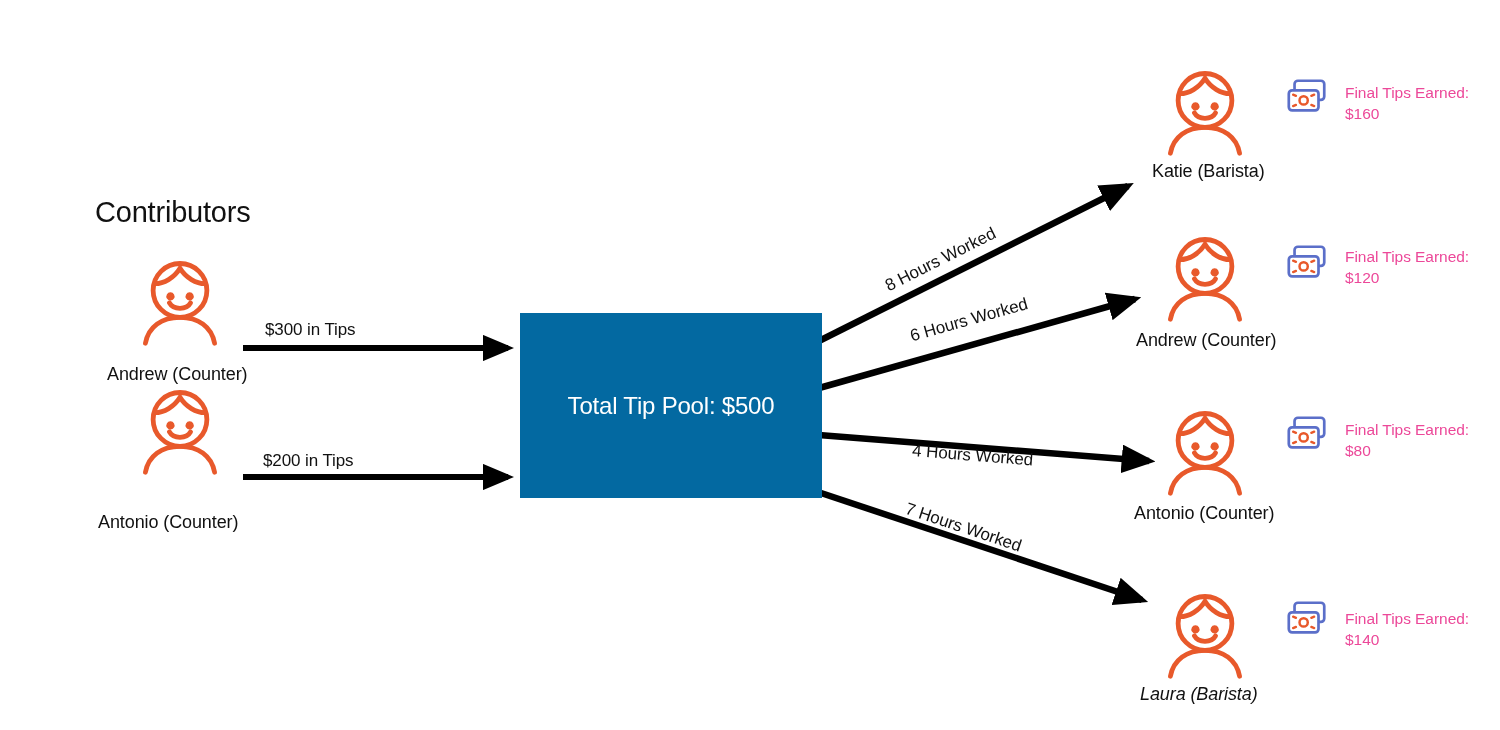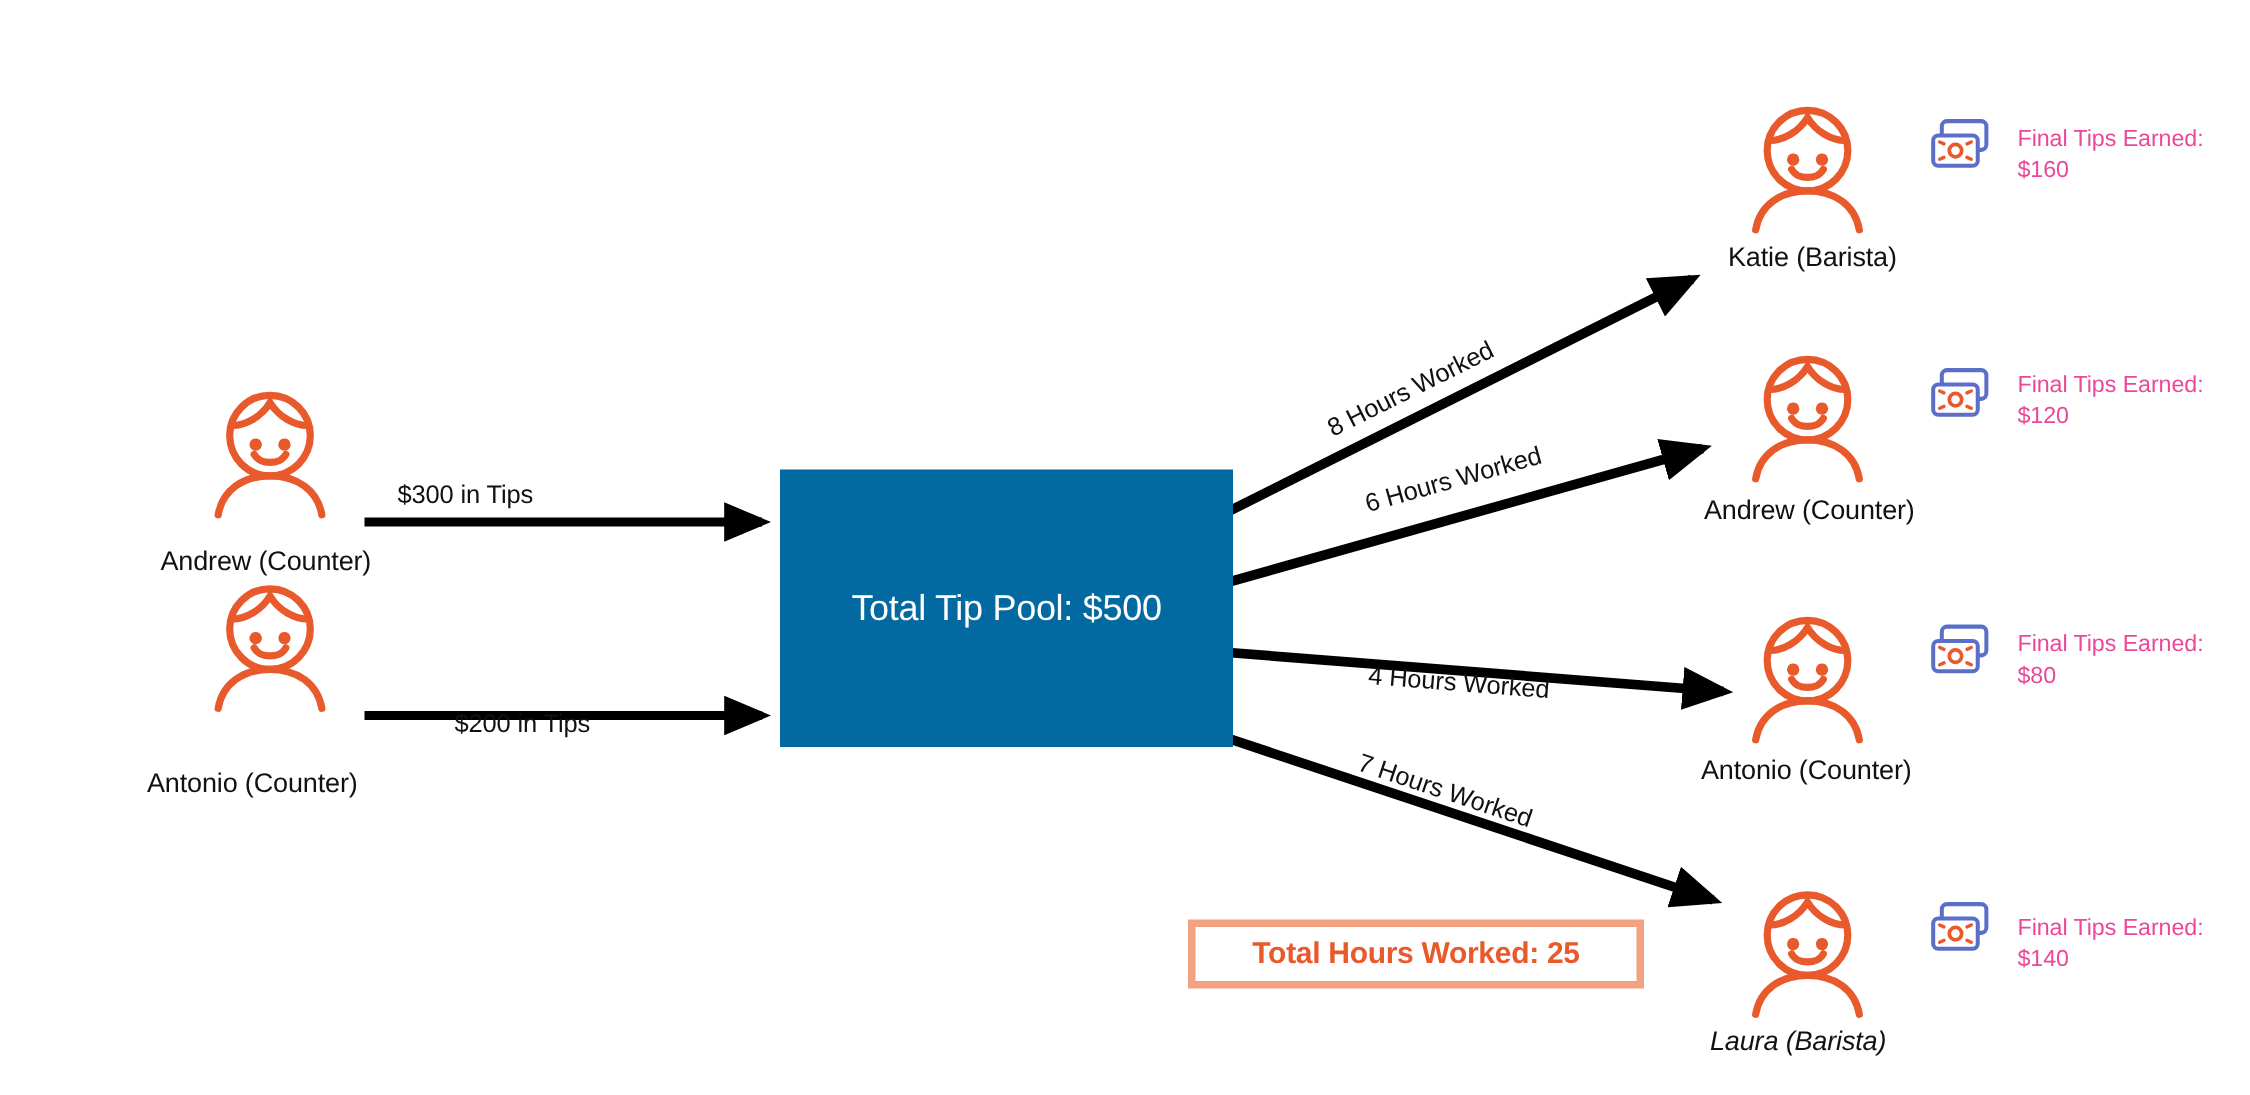--- a/index.html
+++ b/index.html
@@ -123,20 +123,21 @@
     white-space: nowrap;
     transform-origin: left top;
     letter-spacing: -0.1px;
   }
 </style>
 </head>
 <body>
 
 <div id="canvas">
 
+  <div class="section-heading abs" style="left:95px; top:196px;">Contributors</div>
 
 
   <svg id="arrow-layer" viewBox="0 0 1500 730" xmlns="http://www.w3.org/2000/svg">
     <defs>
       <marker id="ahead" markerWidth="5.2" markerHeight="4.4" refX="4.2" refY="2.2" orient="auto" markerUnits="strokeWidth">
         <path d="M0,0 L5.2,2.2 L0,4.4 z" fill="#000000"></path>
       </marker>
     </defs>
 
     <line x1="243" y1="348" x2="508" y2="348" stroke="#000000" stroke-width="6" marker-end="url(#ahead)"></line>
@@ -145,23 +146,20 @@
     <line x1="803" y1="349" x2="1128" y2="186" stroke="#000000" stroke-width="6.5" marker-end="url(#ahead)"></line>
     <line x1="805" y1="392" x2="1135" y2="299" stroke="#000000" stroke-width="6.5" marker-end="url(#ahead)"></line>
     <line x1="806" y1="434" x2="1149" y2="461" stroke="#000000" stroke-width="6.5" marker-end="url(#ahead)"></line>
     <line x1="800" y1="486" x2="1142" y2="600" stroke="#000000" stroke-width="6.5" marker-end="url(#ahead)"></line>
   </svg>
 
   <div id="pool-box">
     <span class="pool-label">Total Tip Pool: $500</span>
   </div>
 
-  <div id="total-hours-box">
-    <span class="th-label">Total Hours Worked: 25</span>
-  </div>
 
   <div class="person" style="left:132px; top:252px;">
     <svg viewBox="0 0 100 100" xmlns="http://www.w3.org/2000/svg">
       <g fill="none" stroke="#E8592B" stroke-width="5" stroke-linecap="round">
         <circle cx="50" cy="40" r="28"></circle>
         <path d="M24 33 C33 33 44 27 50 17 C56 27 67 33 76 33" stroke-width="5"></path>
         <path d="M40 44.5 a1.8 1.8 0 1 0 0.1 0" stroke-width="5"></path>
         <path d="M60 44.5 a1.8 1.8 0 1 0 0.1 0" stroke-width="5"></path>
         <path d="M39 53 C43 60.5 57 60.5 61 53"></path>
         <path d="M14 95 C17 78 31 68 50 68 C69 68 83 78 86 95"></path>
@@ -177,21 +175,21 @@
         <circle cx="50" cy="40" r="28"></circle>
         <path d="M24 33 C33 33 44 27 50 17 C56 27 67 33 76 33" stroke-width="5"></path>
         <path d="M40 44.5 a1.8 1.8 0 1 0 0.1 0" stroke-width="5"></path>
         <path d="M60 44.5 a1.8 1.8 0 1 0 0.1 0" stroke-width="5"></path>
         <path d="M39 53 C43 60.5 57 60.5 61 53"></path>
         <path d="M14 95 C17 78 31 68 50 68 C69 68 83 78 86 95"></path>
       </g>
     </svg>
   </div>
   <div class="person-label" style="left:98px; top:512px;">Antonio (Counter)</div>
-  <div class="arrow-caption" style="left:263px; top:473px;margin-left:40px;">$200 in Tips</div>
+  <div class="arrow-caption" style="left:263px; top:451px;">$200 in Tips</div>
 
   <div class="arrow-caption" style="left:882px; top:278px; transform:rotate(-26.6deg);">8 Hours Worked</div>
 
   <div class="arrow-caption" style="left:908px; top:327px; transform:rotate(-15.7deg);">6 Hours Worked</div>
 
   <div class="arrow-caption" style="left:913px; top:441px; transform:rotate(4.5deg);">4 Hours Worked</div>
 
   <div class="arrow-caption" style="left:909px; top:499px; transform:rotate(18.5deg);">7 Hours Worked</div>
 
   <div class="person" style="left:1157px; top:62px;">

